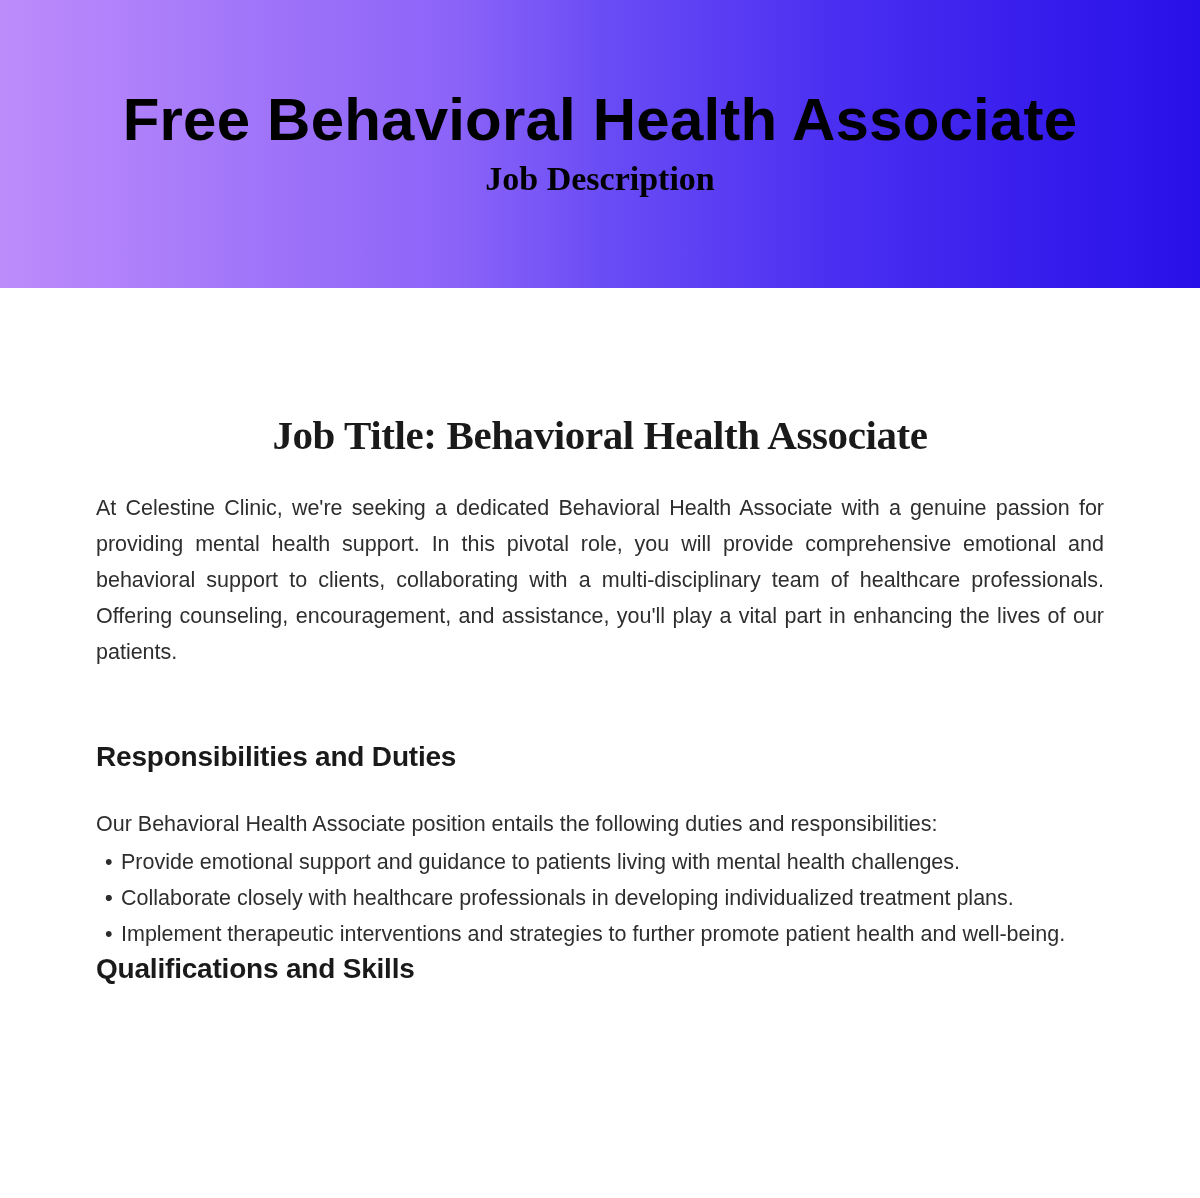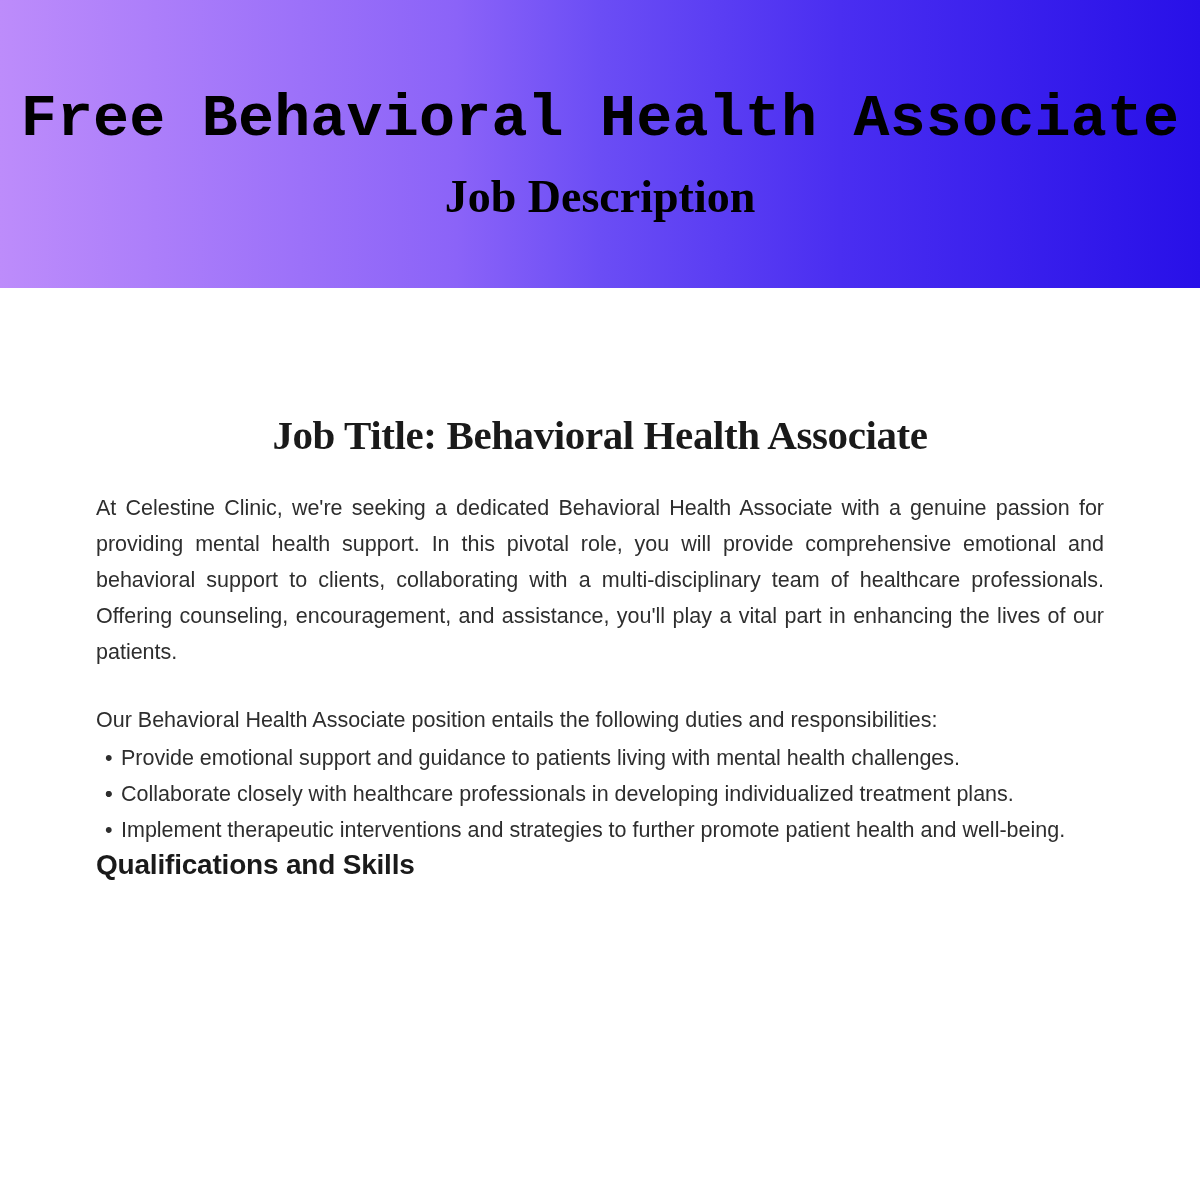--- a/index.html
+++ b/index.html
@@ -34,38 +34,38 @@
     height: 288px;
     background: linear-gradient(90deg, #bd8cfb 0%, #8b63f8 38%, #6b4df5 50%, #4a2ef1 70%, #2810e8 100%);
     display: flex;
     flex-direction: column;
     align-items: center;
     justify-content: flex-start;
     padding-top: 88px;
   }
 
   .header-title {
-    font-family: Liberation Mono, monospace;
+    font-family: Liberation Sans, sans-serif;
     font-weight: bold;
     font-size: 60px;
     line-height: 1.06;
     color: #000000;
     letter-spacing: 0.2px;
     text-align: right;
     white-space: nowrap;
   }
 
   .header-subtitle {
     font-family: "Liberation Serif", "DejaVu Serif", serif;
     font-weight: bold;
-    font-size: 46px;
+    font-size: 34px;
     line-height: 1.1;
     color: #000000;
     text-align: left;
-    margin-top: 20px;
+    margin-top: 8px;
     white-space: nowrap;
   }
 
   
   .doc-body {
     position: absolute;
     top: 288px;
     left: 0;
     width: 1200px;
     padding: 0 96px 0 96px;
@@ -148,20 +148,21 @@
     <div class="header-title">Free Behavioral Health Associate</div>
     <div class="header-subtitle">Job Description</div>
   </div>
 
   <div class="doc-body">
 
     <h1 class="job-title">Job Title: Behavioral Health Associate</h1>
 
     <p class="intro-paragraph">At Celestine Clinic, we're seeking a dedicated Behavioral Health Associate with a genuine passion for providing mental health support. In this pivotal role, you will provide comprehensive emotional and behavioral support to clients, collaborating with a multi-disciplinary team of healthcare professionals. Offering counseling, encouragement, and assistance, you'll play a vital part in enhancing the lives of our patients.</p>
 
+    <h2 class="section-heading">Responsibilities and Duties</h2>
 
     <p class="section-intro">Our Behavioral Health Associate position entails the following duties and responsibilities:</p>
 
     <ul class="duty-list">
       <li class="duty-item">
         <span class="bullet">•</span>
         <span>Provide emotional support and guidance to patients living with mental health challenges.</span>
       </li>
       <li class="duty-item">
         <span class="bullet">•</span>

